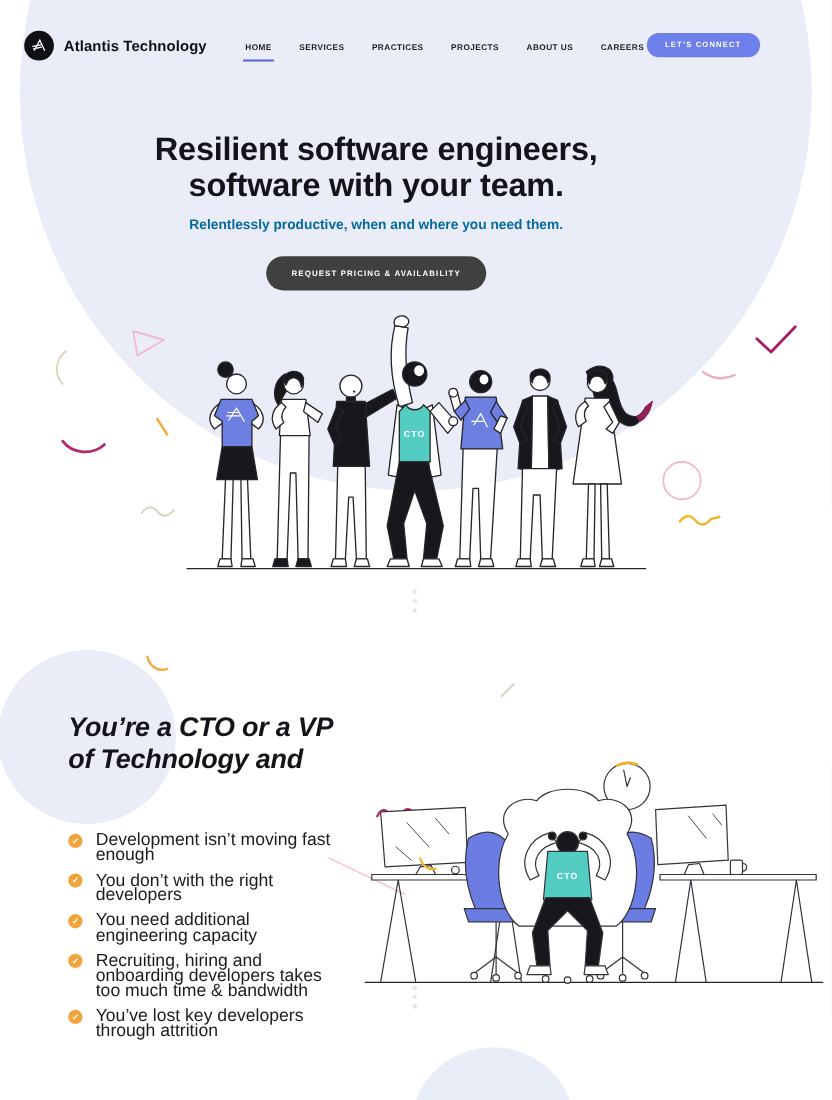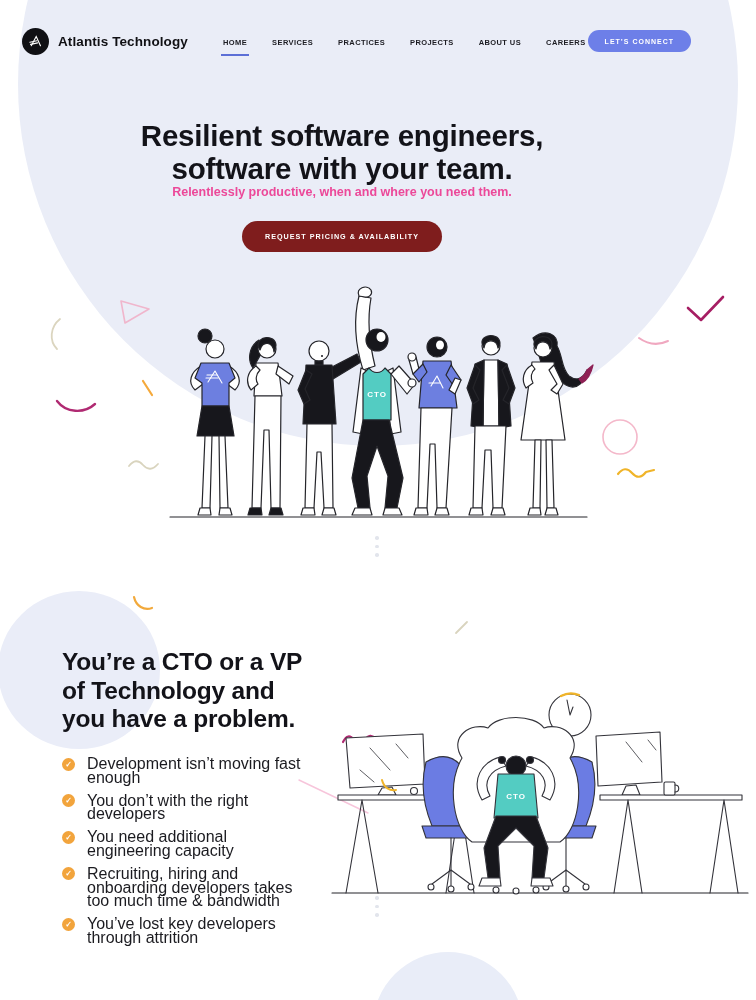--- a/index.html
+++ b/index.html
@@ -29,36 +29,36 @@
   .nav-item.active::after { content:""; position:absolute; left:-1px; right:-1px; bottom:-5px;
     height:1.6px; background:#5c6fd6; }
   .connect-btn { position:absolute; right:25px; top:30px; height:22px; padding:0 17px;
     border:none; border-radius:11px; background:#6d7fe8; color:#ffffff;
     font-family:"Liberation Sans", sans-serif; font-size:7px; font-weight:bold;
     letter-spacing:1px; cursor:pointer; display:flex; align-items:center; }
 
   
   .hero-text { position:absolute; left:0; top:119px; width:684px; text-align:center; }
   .hero-title { font-size:29.5px; font-weight:800; letter-spacing:-0.2px; line-height:33px; color:#131319; }
-  .hero-sub { margin-top:0; font-size:12.5px; font-weight:bold; color:#ec4899; }
+  .hero-sub { margin-top:12px; font-size:12.5px; font-weight:bold; color:#0369a1; }
   .hero-cta { display:inline-block; margin-top:22px; padding:11px 23px; border:none; border-radius:17px;
-    background:#7f1d1d; color:#ffffff; font-family:"Liberation Sans", sans-serif;
+    background:#404040; color:#ffffff; font-family:"Liberation Sans", sans-serif;
     font-size:7.2px; font-weight:bold; letter-spacing:1px; cursor:pointer; }
 
   .crowd-svg { position:absolute; left:165px; top:268px; width:430px; height:252px; }
   .desk-svg  { position:absolute; left:330px; top:678px; width:422px; height:218px; }
 
   .dots { position:absolute; display:flex; flex-direction:column; gap:5px; }
   .dots span { width:3.5px; height:3.5px; border-radius:50%; background:#e2e5ec; }
   .dots-1 { left:375px; top:536px; }
   .dots-2 { left:375px; top:896px; }
 
   
   .problem-heading { position:absolute; left:62px; top:648px; font-size:24.5px; font-weight:800;
-    line-height:28.5px; letter-spacing:-0.2px; color:#131319; }
+    line-height:28.5px; letter-spacing:-0.2px; color:#131319;font-style:italic; }
   .bullet-list { position:absolute; left:62px; top:757px; width:252px; list-style:none; }
   .bullet-row { display:flex; align-items:flex-start; gap:12px; margin-bottom:9px; }
   .check-dot { flex:0 0 13px; width:13px; height:13px; margin-top:0.5px; border-radius:50%;
     background:#f2a43c; color:#ffffff; font-size:8px; font-weight:bold; line-height:13px;
     text-align:center; }
   .bullet-text { font-size:16px; line-height:13.8px; color:#1b1b20; }
 
   svg text { font-family:"Liberation Sans", sans-serif; }
 </style>
 </head>
@@ -225,21 +225,20 @@
 
 <div class="dots dots-1">
     <span></span>
     <span></span>
     <span></span>
   </div>
 
 <h2 class="problem-heading">
   <span>You’re a CTO or a VP</span><br>
   <span>of Technology and</span><br>
-  <span>you have a problem.</span>
 </h2>
 
 <ul class="bullet-list">
   <li class="bullet-row">
     <span class="check-dot">✓</span>
     <span class="bullet-text">Development isn’t moving fast enough</span>
   </li>
   <li class="bullet-row">
     <span class="check-dot">✓</span>
     <span class="bullet-text">You don’t with the right developers</span>

